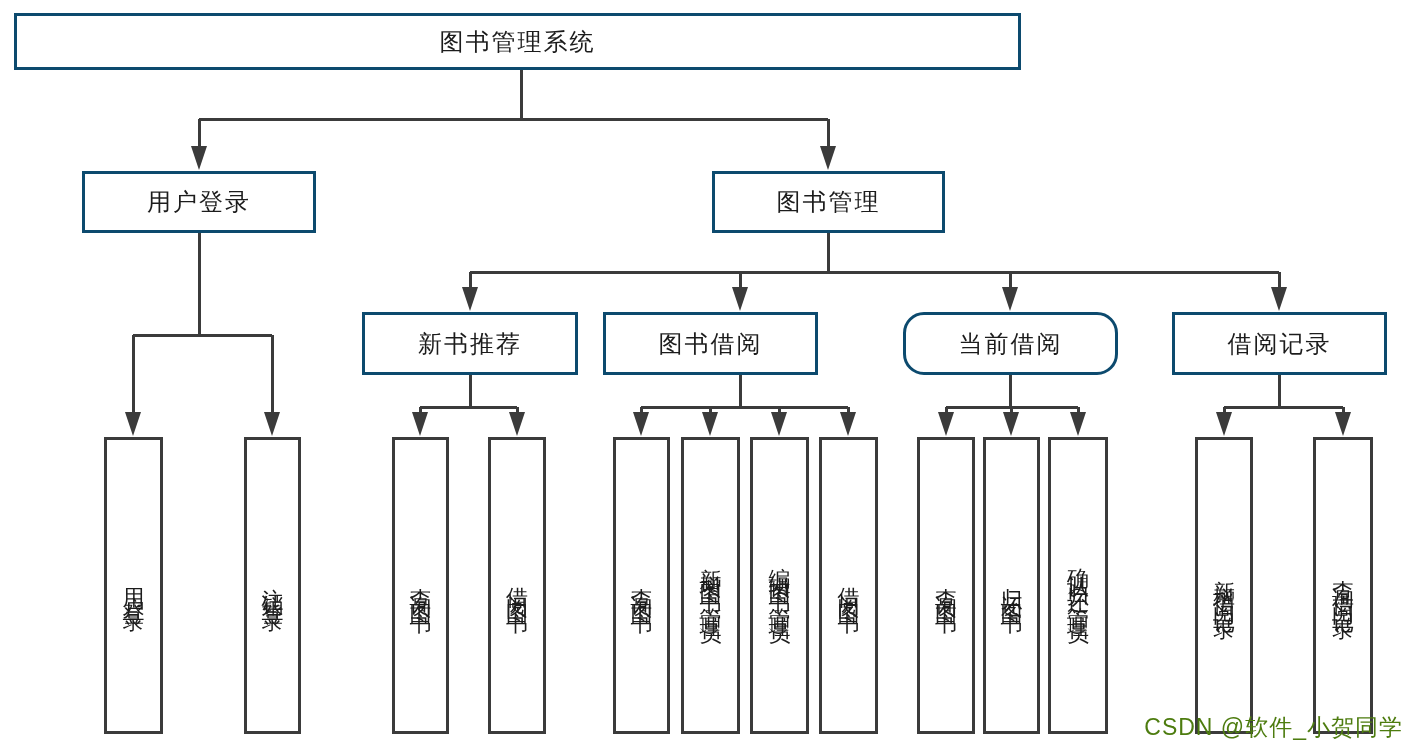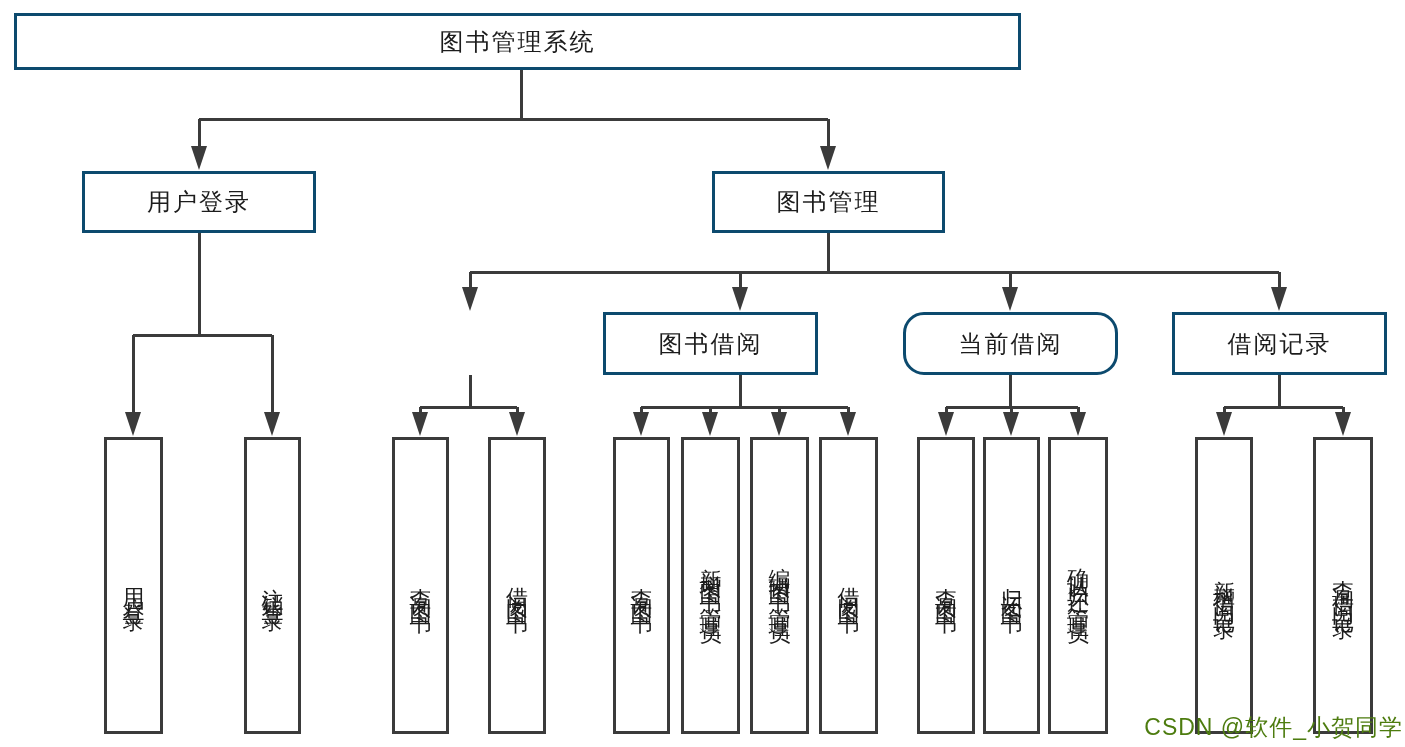--- a/index.html
+++ b/index.html
@@ -105,20 +105,21 @@
       <polygon points="1216,412 1232,412 1224,436"></polygon>
       <polygon points="1335,412 1351,412 1343,436"></polygon>
     </g>
   </svg>
 
   <div class="node" style="left:14px; top:13px; width:1007px; height:57px;">图书管理系统</div>
 
   <div class="node" style="left:82px; top:171px; width:234px; height:62px;">用户登录</div>
   <div class="node" style="left:712px; top:171px; width:233px; height:62px;">图书管理</div>
 
+  <div class="node" style="left:362px; top:312px; width:216px; height:63px;">新书推荐</div>
   <div class="node" style="left:603px; top:312px; width:215px; height:63px;">图书借阅</div>
   <div class="node" style="left:903px; top:312px; width:215px; height:63px;border-radius:21px;">当前借阅</div>
   <div class="node" style="left:1172px; top:312px; width:215px; height:63px;">借阅记录</div>
 
   <div class="leaf" style="left:104px; top:437px; width:59px; height:297px;">用户登录</div>
   <div class="leaf" style="left:244px; top:437px; width:57px; height:297px;">注销登录</div>
 
   <div class="leaf" style="left:392px; top:437px; width:57px; height:297px;">查询图书</div>
   <div class="leaf" style="left:488px; top:437px; width:58px; height:297px;">借阅图书</div>
 

